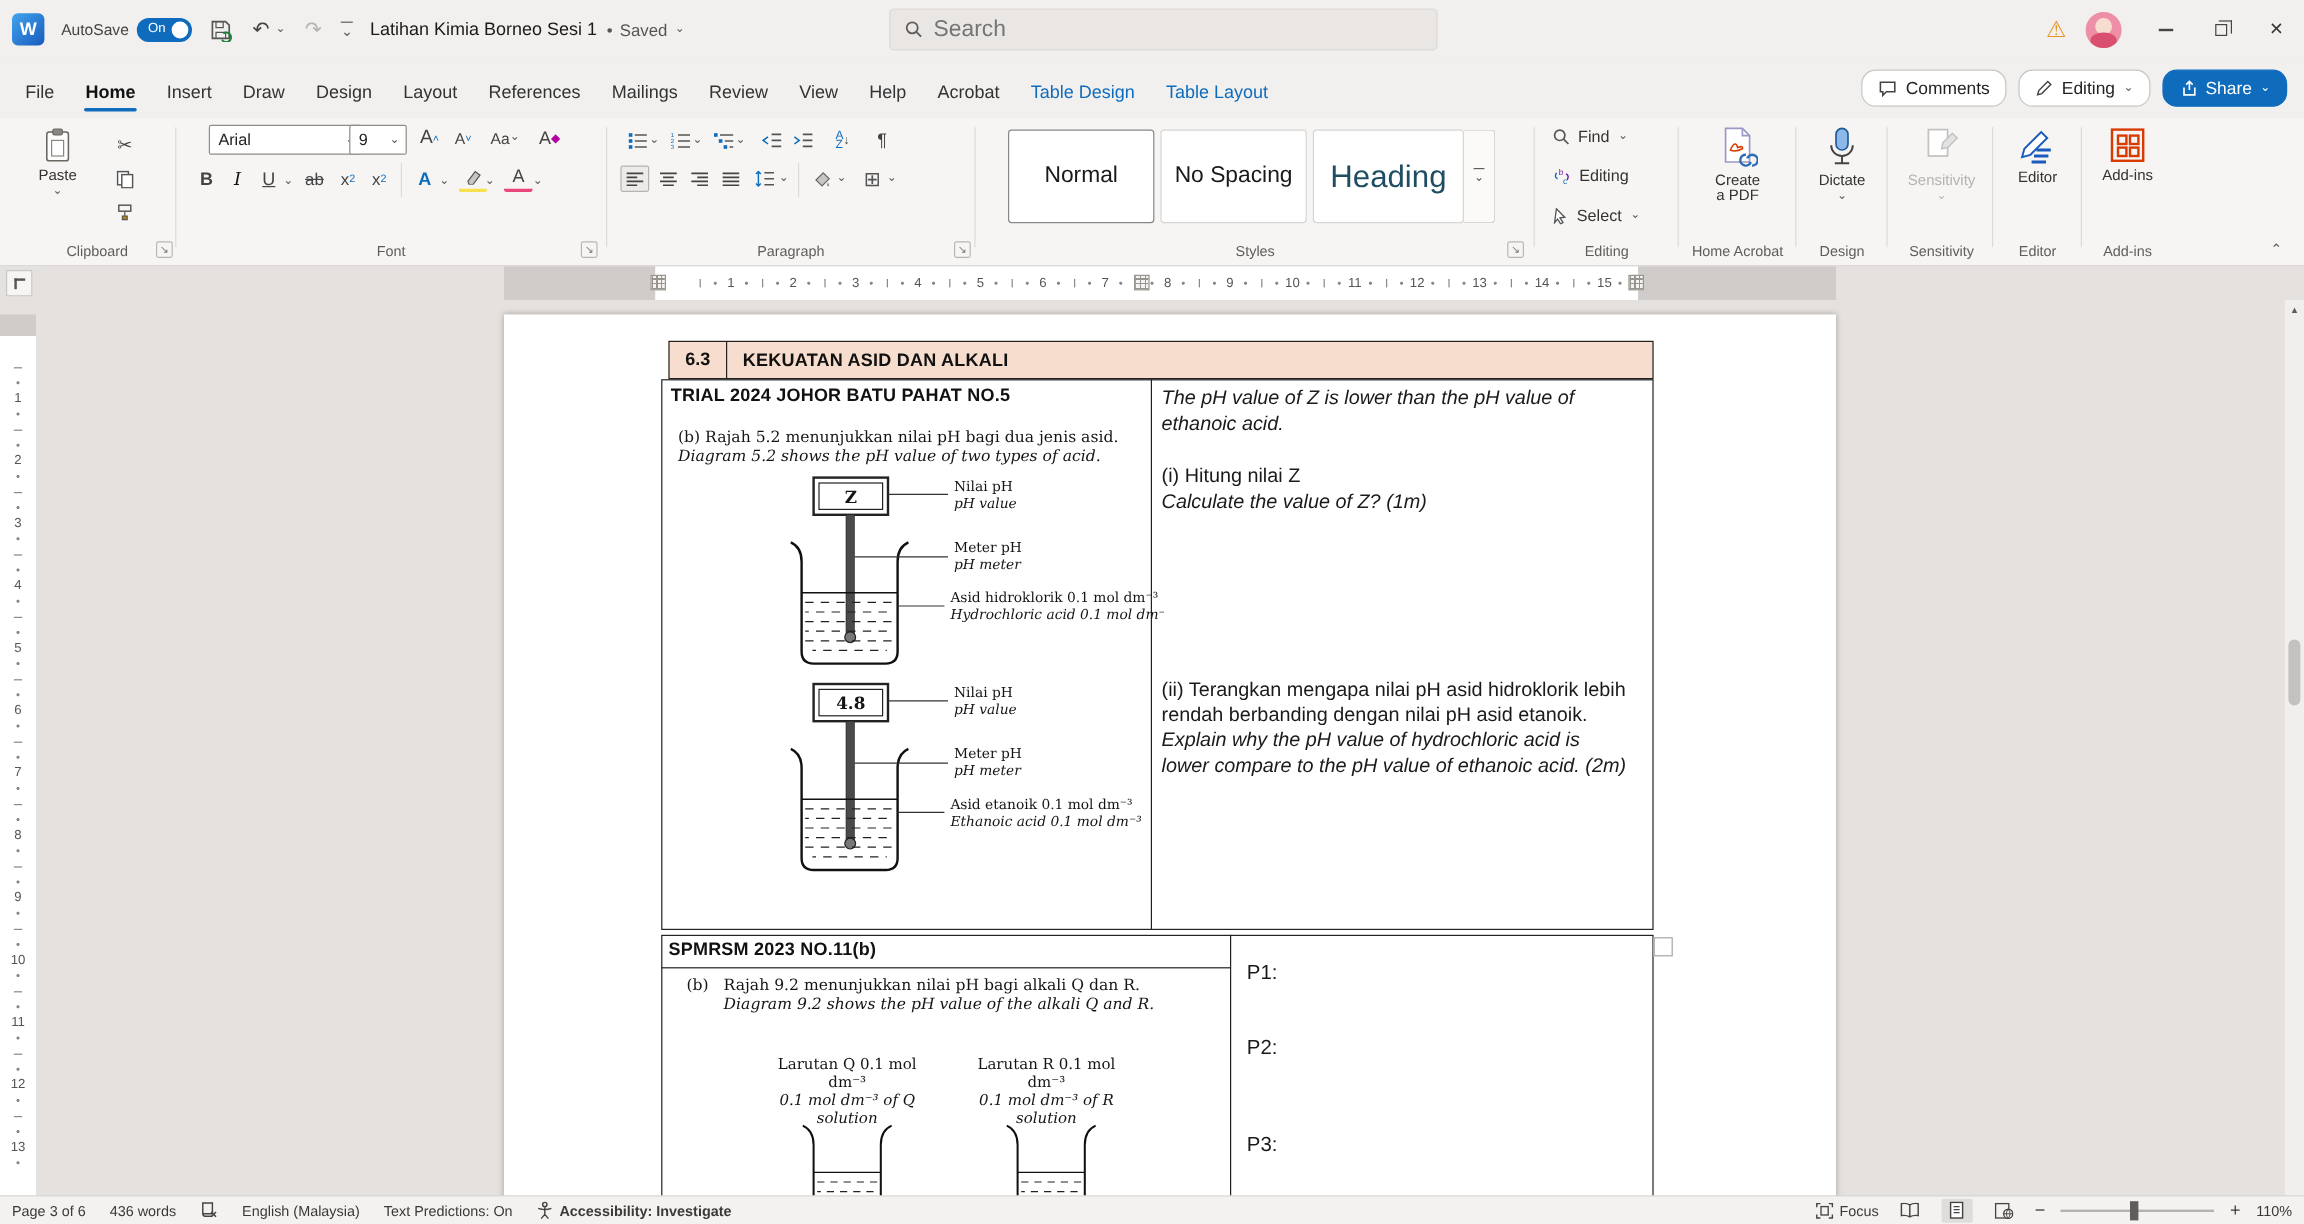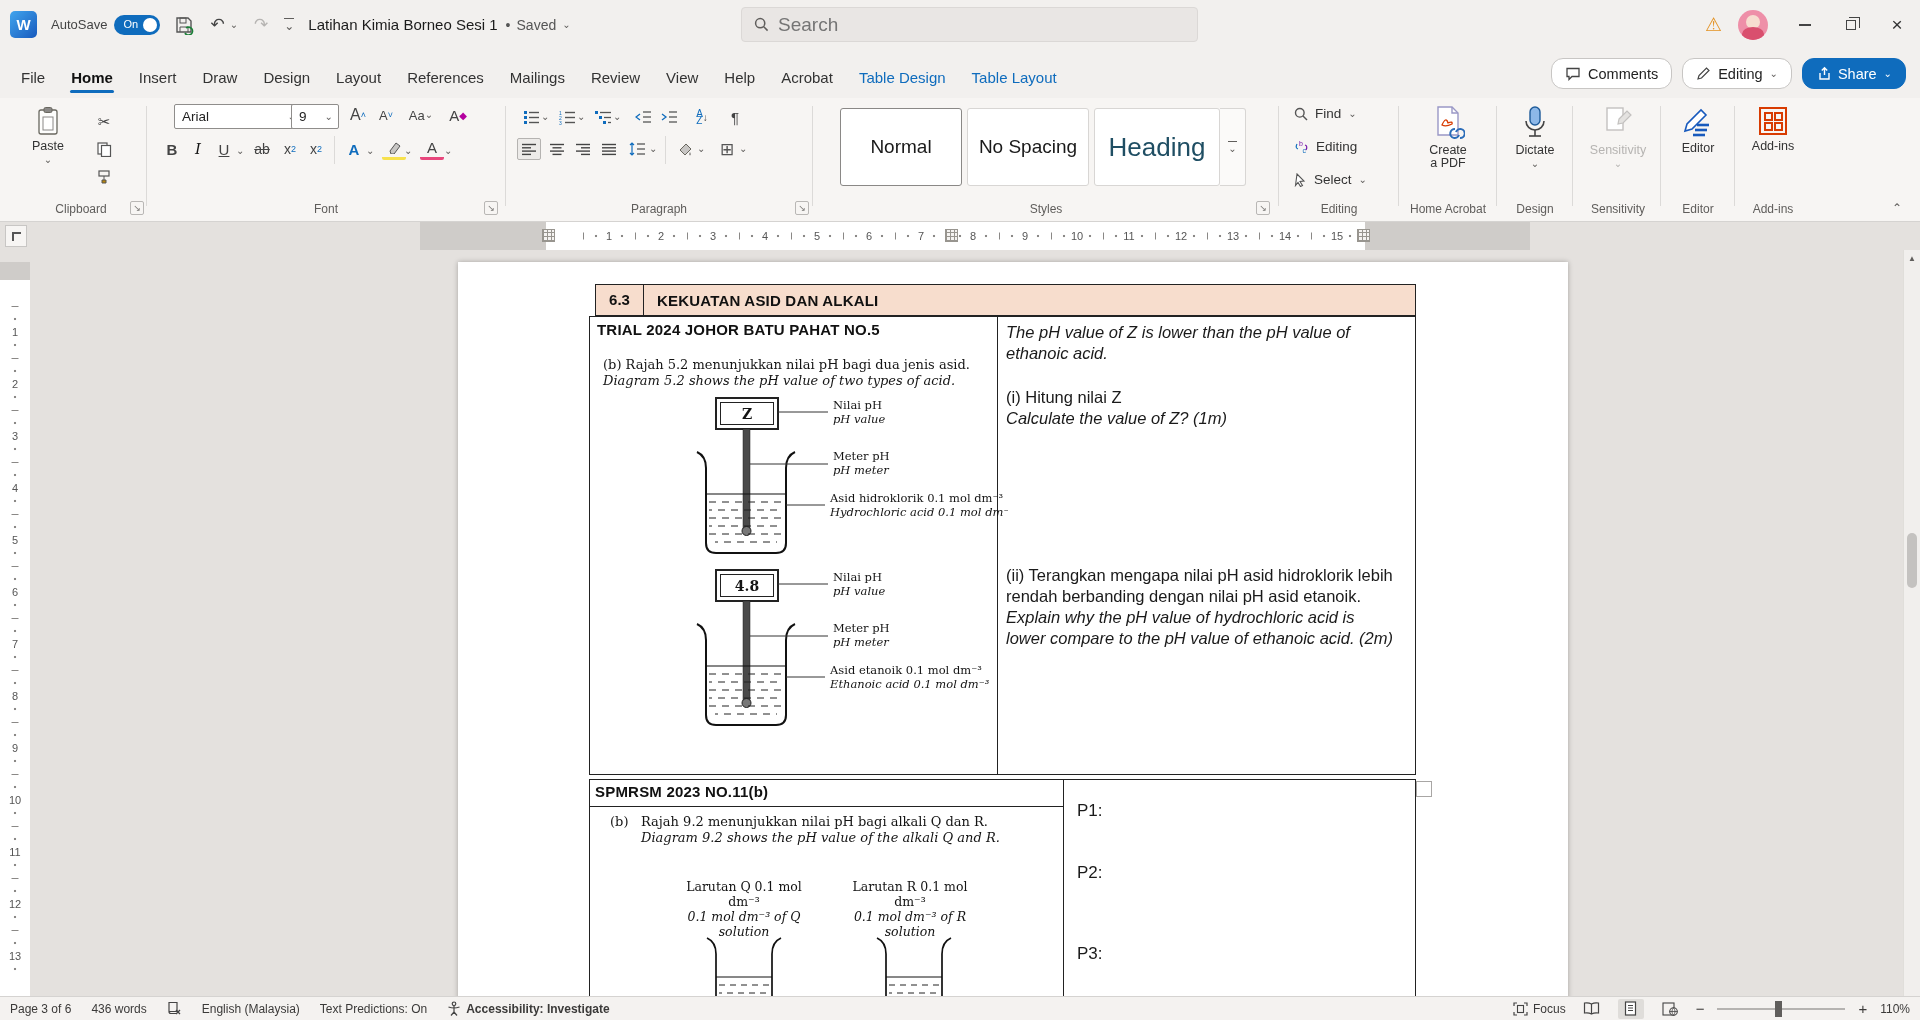--- a/index.html
+++ b/index.html
@@ -78,21 +78,21 @@
   .cornerbox span { width:9px; height:9px; border-left:2px solid #555; border-top:2px solid #555; }
 
   
   .main { height:746px; display:flex; }
   .vruler { width:30px; position:relative; background:#e4e1de; flex:none; }
   .vband { position:absolute; left:0; top:12px; width:30px; bottom:0; background:#cfccc9; }
   .vzone { position:absolute; left:0; top:30px; width:30px; bottom:0; background:#fff; }
   .vcell { position:absolute; left:0; width:100%; height:52px; display:flex; align-items:center; justify-content:center; font-size:11px; color:#555;
     background-image:radial-gradient(circle at 50% 13px, #8a8886 0 1px, transparent 1.6px), radial-gradient(circle at 50% 39px, #8a8886 0 1px, transparent 1.6px); }
   .vcell::before { content:""; position:absolute; top:0; left:50%; transform:translateX(-50%); height:1px; width:7px; background:#8a8886; }
-  .canvas { flex:1; position:relative; overflow:hidden;margin-left:38px; }
+  .canvas { flex:1; position:relative; overflow:hidden; }
   .page { position:absolute; left:390px; top:12px; width:1110px; height:1300px; background:#fff; box-shadow:0 0 5px rgba(0,0,0,.28); }
   .vsb { width:17px; flex:none; background:#f1efed; position:relative; border-left:1px solid #e0deda; }
   .vsb .arrow { position:absolute; top:4px; left:0; width:100%; text-align:center; font-size:8px; color:#605e5c; }
   .vsb .thumb { position:absolute; left:3px; top:283px; width:10px; height:55px; background:#c4c2c0; border-radius:5px; }
 
   
   .serif { font-family:"DejaVu Serif","Liberation Serif",serif; color:#141414; }
   .gothic { font-family:"Liberation Sans",sans-serif; color:#1a1a1a; }
   .hdr-row { position:absolute; left:137px; top:22px; width:821px; height:32px; background:#f7ddcd; border:1px solid #222; display:flex; align-items:center; font-weight:bold; font-size:15px; color:#111; }
   .hdr-num { width:48px; text-align:center; border-right:1px solid #222; line-height:30px; }

